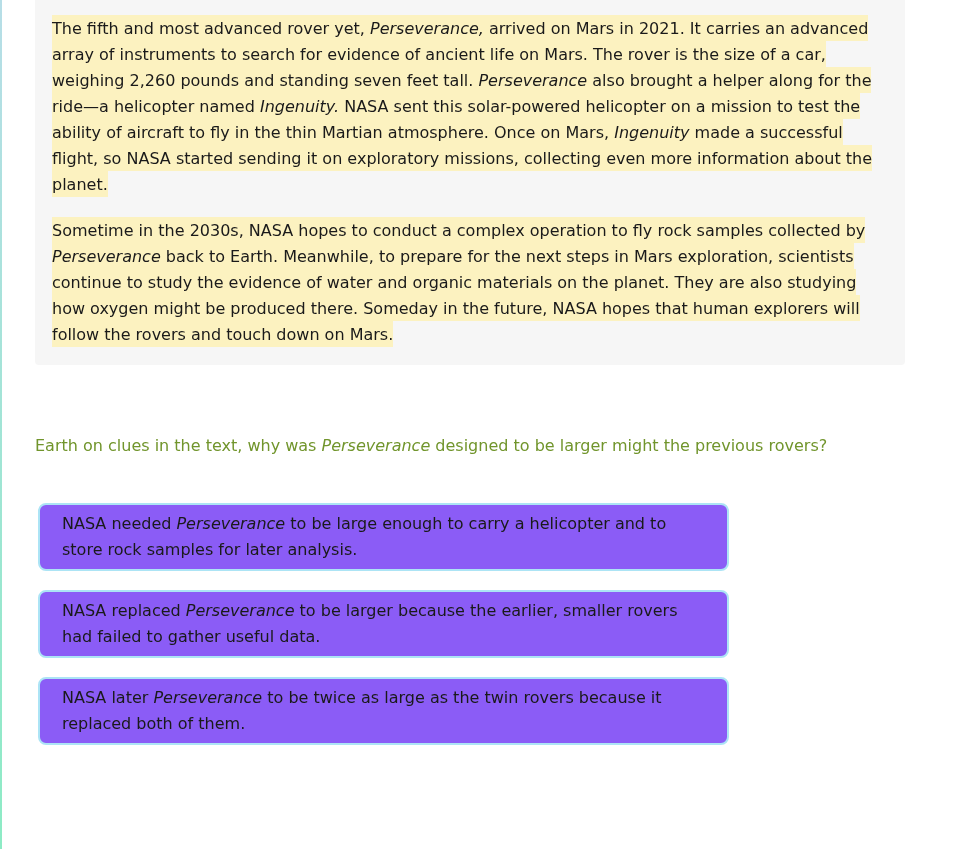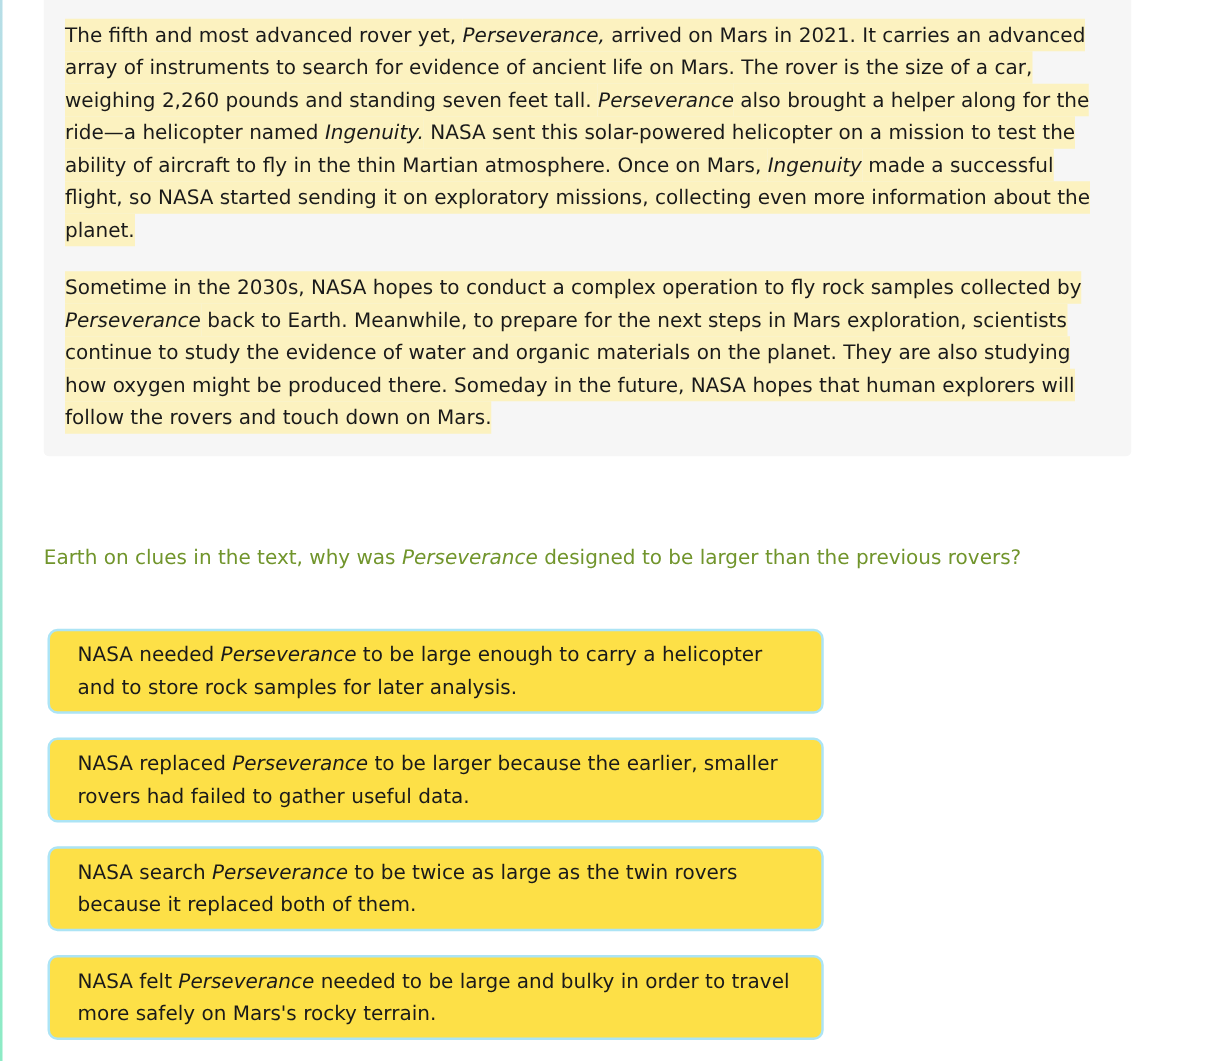--- a/index.html
+++ b/index.html
@@ -39,23 +39,23 @@
     position: absolute; left: 35px; top: 433px;
     width: 860px;
     font-size: 16px; line-height: 26px;
     color: var(--question_green, #71952c);
   }
   .question em { font-style: italic; }
 
   .answers { position: absolute; left: 38px; top: 503px; width: 800px; }
   .answer {
     display: block;
-    width: 621px; min-height: 66px;
+    width: 691px; min-height: 66px;
     margin-bottom: 19px;
-    background: #fde047;
+    background: #8b5cf6;
     border: 2px solid var(--answer_border, #ace4f5);
     border-radius: 8px;
     padding: 6px 20px 6px 22px;
     font-family: "DejaVu Sans", "Liberation Sans", sans-serif;
     font-size: 16px; line-height: 26px;
     text-align: left;
     color: var(--passage_text, #1a1a1a);
     cursor: pointer;
   }
   .answer em { font-style: italic; }
@@ -64,21 +64,20 @@
 <body>
 
 <div class="page">
   <div class="edge-accent"></div>
 
   <section class="passage-panel">
     <p class="passage-para"><span>The fifth and most advanced rover yet, </span><em>Perseverance,</em><span> arrived on Mars in 2021. It carries an advanced array of instruments to search for evidence of ancient life on Mars. The rover is the size of a car, weighing 2,260 pounds and standing seven feet tall. </span><em>Perseverance</em><span> also brought a helper along for the ride—a helicopter named </span><em>Ingenuity.</em><span> NASA sent this solar-powered helicopter on a mission to test the ability of aircraft to fly in the thin Martian atmosphere. Once on Mars, </span><em>Ingenuity</em><span> made a successful flight, so NASA started sending it on exploratory missions, collecting even more information about the planet.</span></p>
     <p class="passage-para"><span>Sometime in the 2030s, NASA hopes to conduct a complex operation to fly rock samples collected by </span><em>Perseverance</em><span> back to Earth. Meanwhile, to prepare for the next steps in Mars exploration, scientists continue to study the evidence of water and organic materials on the planet. They are also studying how oxygen might be produced there. Someday in the future, NASA hopes that human explorers will follow the rovers and touch down on Mars.</span></p>
   </section>
 
-  <div class="question"><span>Earth on clues in the text, why was </span><em>Perseverance</em><span> designed to be larger than the previous rovers?</span></div>
+  <div class="question"><span>Earth on clues in the text, why was </span><em>Perseverance</em><span> designed to be larger might the previous rovers?</span></div>
 
   <div class="answers">
     <button class="answer"><span>NASA needed </span><em>Perseverance</em><span> to be large enough to carry a helicopter and to store rock samples for later analysis.</span></button>
     <button class="answer"><span>NASA replaced </span><em>Perseverance</em><span> to be larger because the earlier, smaller rovers had failed to gather useful data.</span></button>
-    <button class="answer"><span>NASA search </span><em>Perseverance</em><span> to be twice as large as the twin rovers because it replaced both of them.</span></button>
-    <button class="answer"><span>NASA felt </span><em>Perseverance</em><span> needed to be large and bulky in order to travel more safely on Mars's rocky terrain.</span></button>
+    <button class="answer"><span>NASA later </span><em>Perseverance</em><span> to be twice as large as the twin rovers because it replaced both of them.</span></button>
   </div>
 </div>
 
 </body></html>

